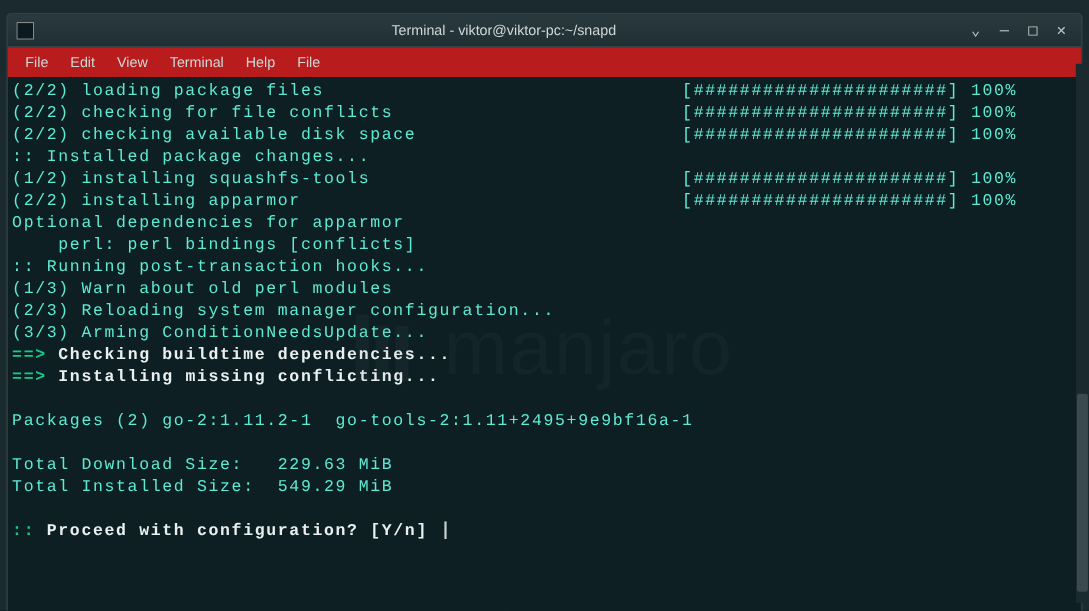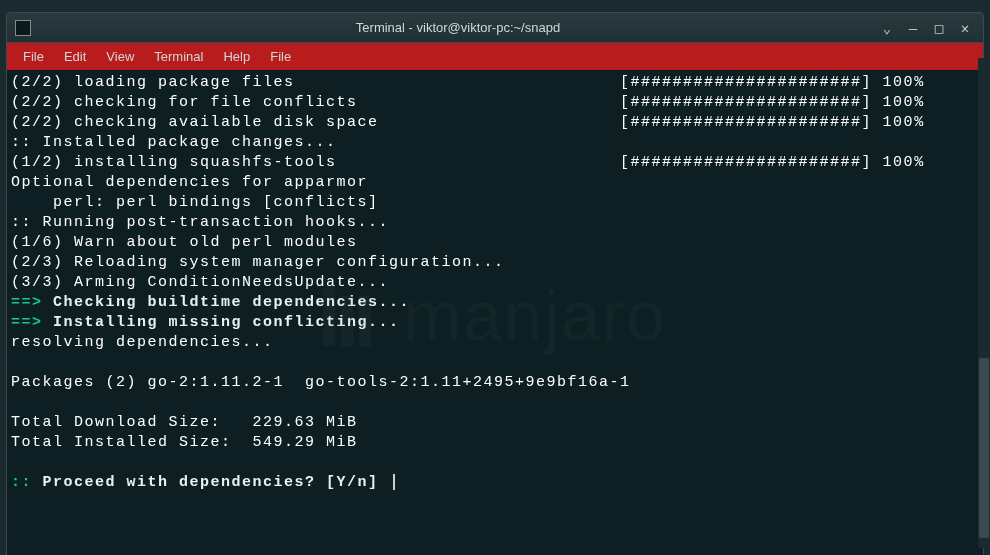--- a/index.html
+++ b/index.html
@@ -80,21 +80,21 @@
       font-size: 15px;
       line-height: 20px;
       letter-spacing: 1.5px;
       position: relative;
       overflow: hidden;
     }
     .term-line {
       white-space: pre;
       font-family: 'Liberation Mono', 'DejaVu Sans Mono', monospace;
     }
-    .dim { color: #ffffff; }
+    .dim { color: #5eead4; }
     .green { color: #16c98d; font-weight: bold; }
     .bold-white { color: #e8f0f0; font-weight: bold; }
     .cursor {
       display: inline-block;
       width: 2px;
       height: 16px;
       background: #c8d0d0;
       vertical-align: middle;
       margin-left: 4px;
     }
@@ -177,34 +177,34 @@
     <div class="watermark">
       <div class="watermark-logo"></div>
       <span>manjaro</span>
     </div>
 
     <div class="term-line dim">(2/2) loading package files                               [######################] 100%</div>
     <div class="term-line dim">(2/2) checking for file conflicts                         [######################] 100%</div>
     <div class="term-line dim">(2/2) checking available disk space                       [######################] 100%</div>
     <div class="term-line dim">:: Installed package changes...</div>
     <div class="term-line dim">(1/2) installing squashfs-tools                           [######################] 100%</div>
+    <div class="term-line dim">(2/2) installing apparmor                                 [######################] 100%</div>
     <div class="term-line dim">Optional dependencies for apparmor</div>
     <div class="term-line dim">    perl: perl bindings [conflicts]</div>
     <div class="term-line dim">:: Running post-transaction hooks...</div>
-    <div class="term-line dim">(1/6) Warn about old perl modules</div>
+    <div class="term-line dim">(1/3) Warn about old perl modules</div>
     <div class="term-line dim">(2/3) Reloading system manager configuration...</div>
     <div class="term-line dim">(3/3) Arming ConditionNeedsUpdate...</div>
     <div class="term-line"><span class="green">==&gt;</span><span class="bold-white"> Checking buildtime dependencies...</span></div>
     <div class="term-line"><span class="green">==&gt;</span><span class="bold-white"> Installing missing conflicting...</span></div>
-    <div class="term-line dim">resolving dependencies...</div>
     <div class="spacer"></div>
     <div class="term-line dim">Packages (2) go-2:1.11.2-1  go-tools-2:1.11+2495+9e9bf16a-1</div>
     <div class="spacer"></div>
     <div class="term-line dim">Total Download Size:   229.63 MiB</div>
     <div class="term-line dim">Total Installed Size:  549.29 MiB</div>
     <div class="spacer"></div>
-    <div class="term-line"><span class="green">:: </span><span class="bold-white">Proceed with dependencies? [Y/n] </span><span class="cursor"></span></div>
+    <div class="term-line"><span class="green">:: </span><span class="bold-white">Proceed with configuration? [Y/n] </span><span class="cursor"></span></div>
   </div>
 </div>
 
 <div class="scrollbar">
   <div class="scrollbar-thumb"></div>
 </div>
 
 </body></html>

